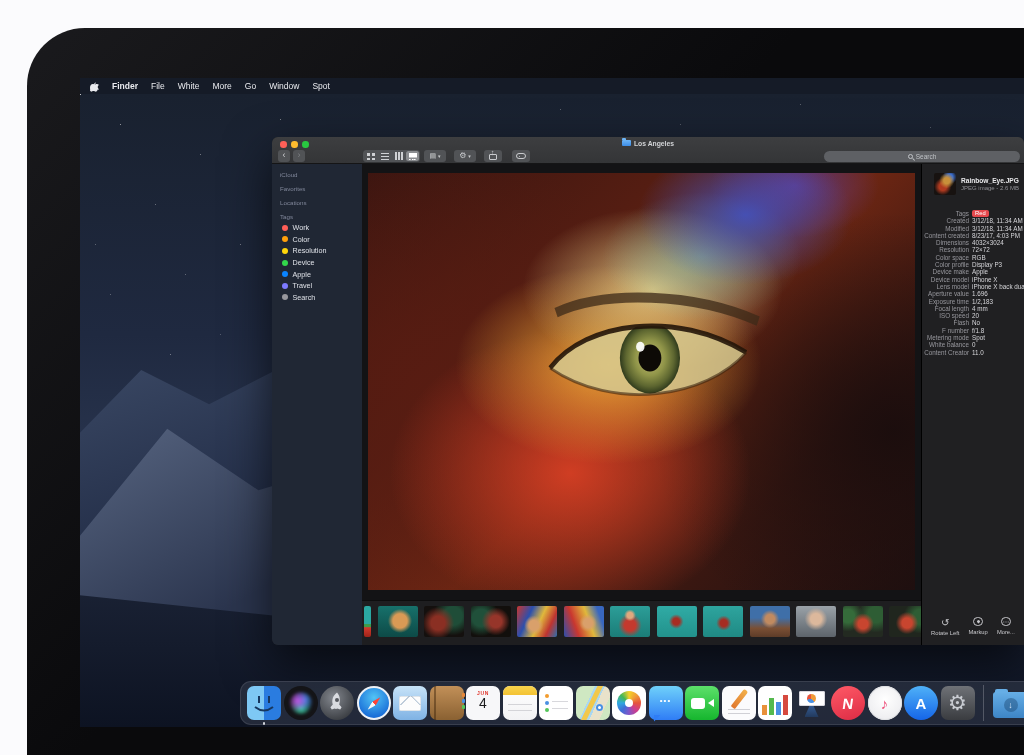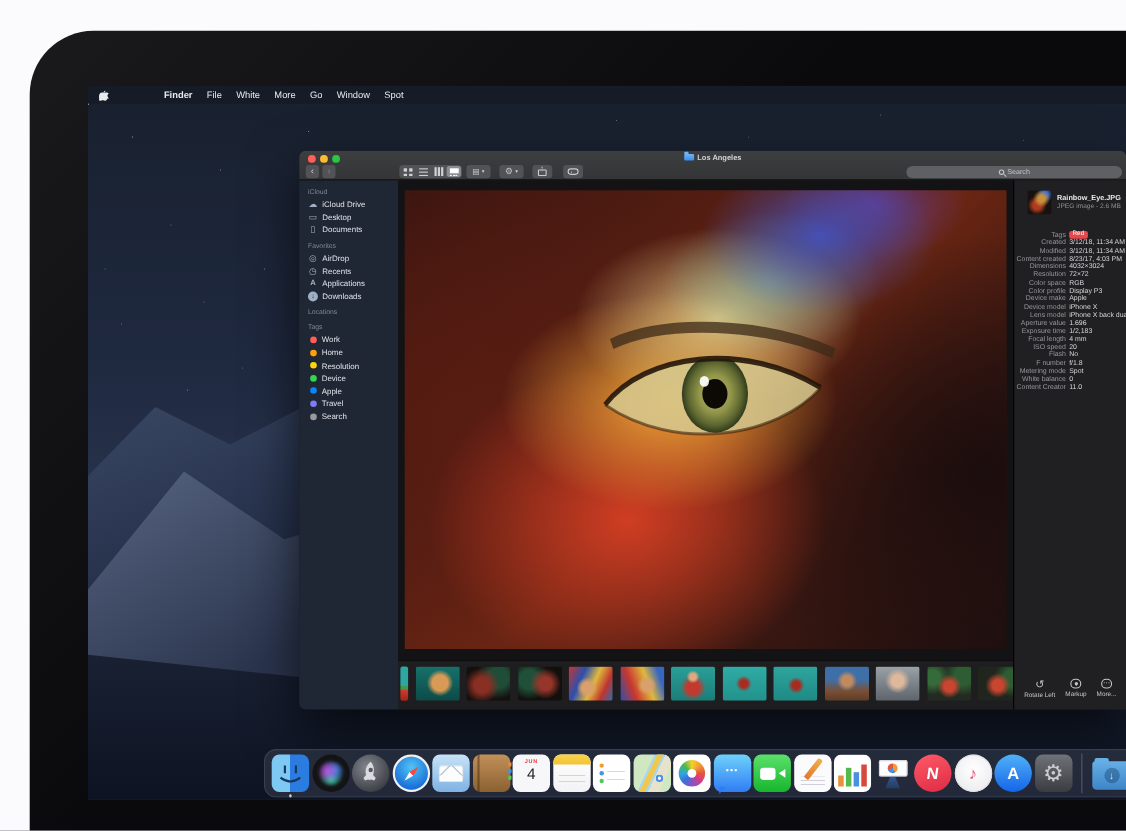--- a/index.html
+++ b/index.html
@@ -8,21 +8,21 @@
 
   
   .bezel{position:absolute;left:27px;top:28px;width:997px;height:727px;
     background:linear-gradient(135deg,#1a1a1d,#0a0a0c 45%);border-top-left-radius:58px;}
   .screen{position:absolute;left:53px;top:50px;right:0;bottom:28px;overflow:hidden;background:#141b2b;}
 
   
   .menubar{position:absolute;left:0;top:0;right:0;height:16px;background:rgba(22,27,40,.96);
     display:flex;align-items:center;gap:13px;padding:0 10px;color:#e9eaee;font-size:8.5px;z-index:40;}
   .mitem{cursor:default;}
-  .mitem[data-bold="true"]{font-weight:700;margin-left:37px;}
+  .mitem[data-bold="true"]{font-weight:700;}
   .apple-logo{display:flex;align-items:center;}
 
   
   .desktop{position:absolute;left:0;top:16px;right:0;bottom:0;
     background:linear-gradient(180deg,#19212f 0%,#1f2940 38%,#2a3650 62%,#121a2c 100%);}
   .stars{position:absolute;inset:0;}
   .stars::before{content:"";position:absolute;width:1.4px;height:1.4px;border-radius:50%;background:#fff;
     box-shadow:40px 30px #ffffffb0,120px 60px #ffffff80,200px 25px #ffffff90,75px 110px #ffffff70,
     160px 150px #ffffff80,30px 200px #ffffff60,220px 190px #ffffff70,90px 260px #ffffff80,
     180px 310px #ffffff60,50px 340px #ffffff70,140px 240px #ffffff50,240px 90px #ffffff60,
@@ -312,63 +312,31 @@
       <div class="search">
         <span class="mag"></span>
         <span>Search</span>
       </div>
     </div>
 
     <div class="wbody">
 
       <div class="sb">
         <div class="shead">iCloud</div>
-        <div>
-              <div class="srow">
-            <span class="sic" data-icon="cloud"></span>
-            <span>iCloud Drive</span>
-          </div>
-              <div class="srow">
-            <span class="sic" data-icon="desktop"></span>
-            <span>Desktop</span>
-          </div>
-              <div class="srow">
-            <span class="sic" data-icon="documents"></span>
-            <span>Documents</span>
-          </div>
-            </div>
         <div class="shead">Favorites</div>
-        <div>
-              <div class="srow">
-            <span class="sic" data-icon="airdrop"></span>
-            <span>AirDrop</span>
-          </div>
-              <div class="srow">
-            <span class="sic" data-icon="recents"></span>
-            <span>Recents</span>
-          </div>
-              <div class="srow">
-            <span class="sic" data-icon="applications"></span>
-            <span>Applications</span>
-          </div>
-              <div class="srow">
-            <span class="sic" data-icon="downloads"></span>
-            <span>Downloads</span>
-          </div>
-            </div>
         <div class="shead">Locations</div>
         <div class="shead">Tags</div>
         <div>
               <div class="srow">
             <span class="tagdot" style="background:#ff5e57"></span>
             <span>Work</span>
           </div>
               <div class="srow">
             <span class="tagdot" style="background:#ff9f0a"></span>
-            <span>Home</span>
+            <span>Color</span>
           </div>
               <div class="srow">
             <span class="tagdot" style="background:#ffd60a"></span>
             <span>Resolution</span>
           </div>
               <div class="srow">
             <span class="tagdot" style="background:#32d74b"></span>
             <span>Device</span>
           </div>
               <div class="srow">

